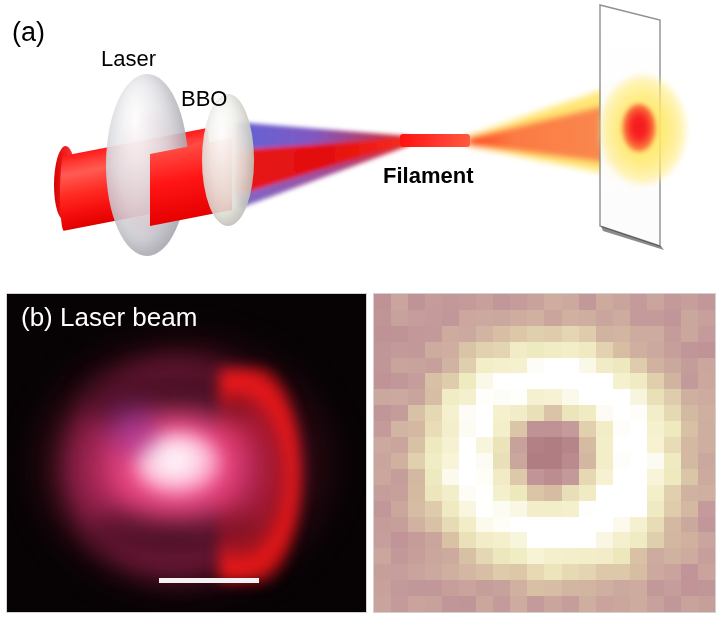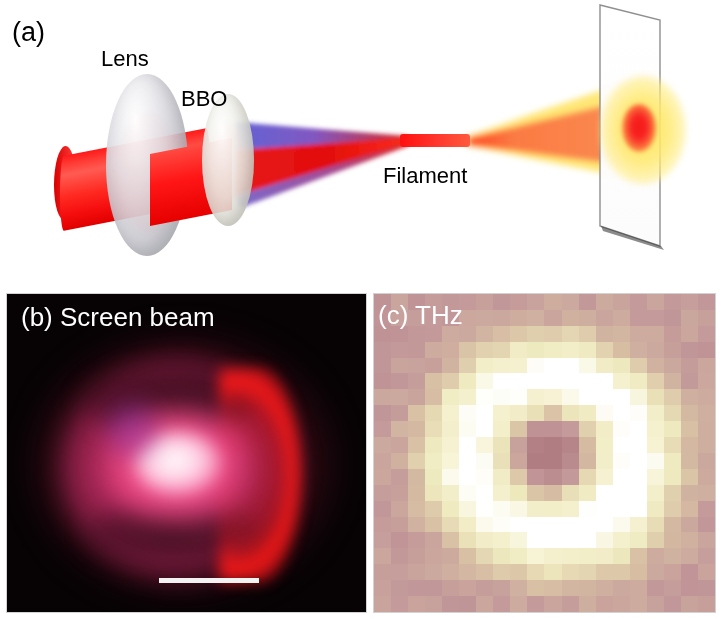--- a/index.html
+++ b/index.html
@@ -6,21 +6,21 @@
   body{width:723px;height:619px;position:relative;overflow:hidden;
        font-family:"Liberation Sans",sans-serif;}
 
   
   #panel-a{position:absolute;left:0;top:0;width:723px;height:288px;background:#fff;}
 
   .lbl{position:absolute;color:#000;white-space:nowrap;}
   #lbl-a{left:12px;top:17px;font-size:27px;}
   #lbl-lens{left:101px;top:46px;font-size:22px;}
   #lbl-bbo{left:181px;top:86px;font-size:22px;}
-  #lbl-filament{left:383px;top:163px;font-size:22px;}
+  #lbl-filament{left:383px;top:163px;font-size:22px;font-weight:bold;}
   #lbl-screen{left:506px;top:24px;font-size:22px;}
 
   
   #beam-in{position:absolute;left:60px;top:142px;width:150px;height:75px;
            background:linear-gradient(to bottom,
               #ff1a1a 0%, #ff3b35 12%, #ff5b52 26%, #ff2a22 55%, #f50d0d 80%, #e00000 100%);
            transform:skewY(-11deg);border-radius:4px/38px;}
   #beam-in-cap{position:absolute;left:54px;top:146px;width:22px;height:74px;
            background:linear-gradient(to right,#d90000,#ff4040);
            border-radius:50%;transform:skewY(-11deg);}
@@ -158,21 +158,21 @@
   <div id="lens-beamtint"></div>
   <div id="lens-body"></div>
   <div id="beam-mid"></div>
   <div id="bbo-beamtint"></div>
   <div id="bbo-body"></div>
   <div id="filament-line"></div>
   <div id="spot-halo"></div>
   <div id="spot-core"></div>
 
   <div class="lbl" id="lbl-a">(a)</div>
-  <div class="lbl" id="lbl-lens">Lens</div>
+  <div class="lbl" id="lbl-lens">Laser</div>
   <div class="lbl" id="lbl-bbo">BBO</div>
   <div class="lbl" id="lbl-filament">Filament</div>
 </div>
 
 <div id="panel-b">
   <div class="bglow" style="left:28px;top:42px;width:300px;height:258px;
               background:radial-gradient(ellipse at 48% 50%,
                 rgba(190,40,70,.55) 0%, rgba(130,25,48,.42) 45%,
                 rgba(70,12,26,.28) 72%, rgba(20,4,8,0) 100%);filter:blur(16px);"></div>
 
@@ -202,21 +202,21 @@
 
   <div class="bglow" style="left:128px;top:138px;width:86px;height:62px;
               background:radial-gradient(ellipse at 46% 46%,
                 rgba(255,255,255,.98) 0%, rgba(255,232,242,.85) 38%,
                 rgba(255,175,210,.55) 68%, rgba(255,120,170,0) 100%);filter:blur(8px);"></div>
 
   <div class="bglow" style="left:96px;top:104px;width:58px;height:62px;
               background:radial-gradient(ellipse at 50% 50%,
                 rgba(150,60,180,.55) 0%, rgba(110,40,140,.30) 60%, rgba(0,0,0,0) 100%);filter:blur(10px);"></div>
 
-  <div id="lbl-b">(b) Screen beam</div>
+  <div id="lbl-b">(b) Laser beam</div>
   <div id="scalebar"></div>
 </div>
 
 <div id="panel-c">
   <div id="thz-grid" style="grid-template-columns: repeat(20, 1fr); grid-template-rows: repeat(20, 1fr);">
       <div style="background: rgb(191, 147, 149);"></div>
       <div style="background: rgb(201, 165, 157);"></div>
       <div style="background: rgb(192, 148, 150);"></div>
       <div style="background: rgb(197, 156, 154);"></div>
       <div style="background: rgb(195, 152, 153);"></div>
@@ -609,14 +609,13 @@
       <div style="background: rgb(197, 157, 155);"></div>
       <div style="background: rgb(206, 174, 159);"></div>
       <div style="background: rgb(201, 163, 156);"></div>
       <div style="background: rgb(202, 166, 157);"></div>
       <div style="background: rgb(205, 171, 158);"></div>
       <div style="background: rgb(199, 161, 156);"></div>
       <div style="background: rgb(194, 151, 153);"></div>
       <div style="background: rgb(200, 163, 156);"></div>
       <div style="background: rgb(198, 159, 155);"></div>
     </div>
-  <div id="lbl-c">(c) THz</div>
 </div>
 
 </body></html>

